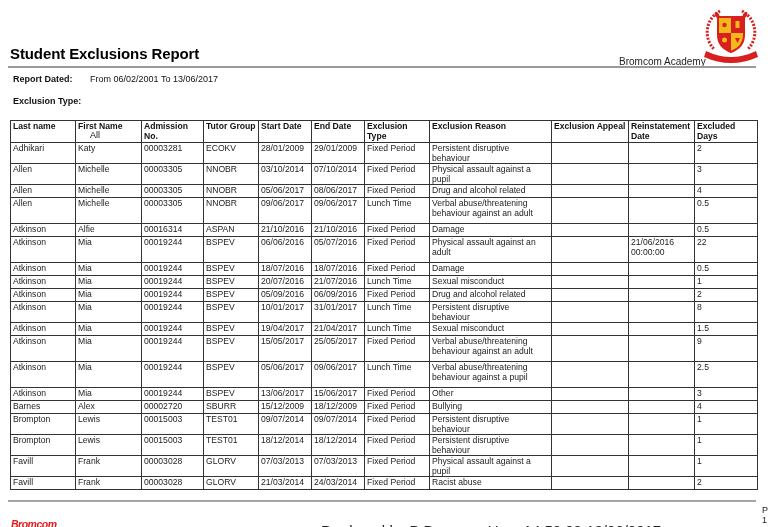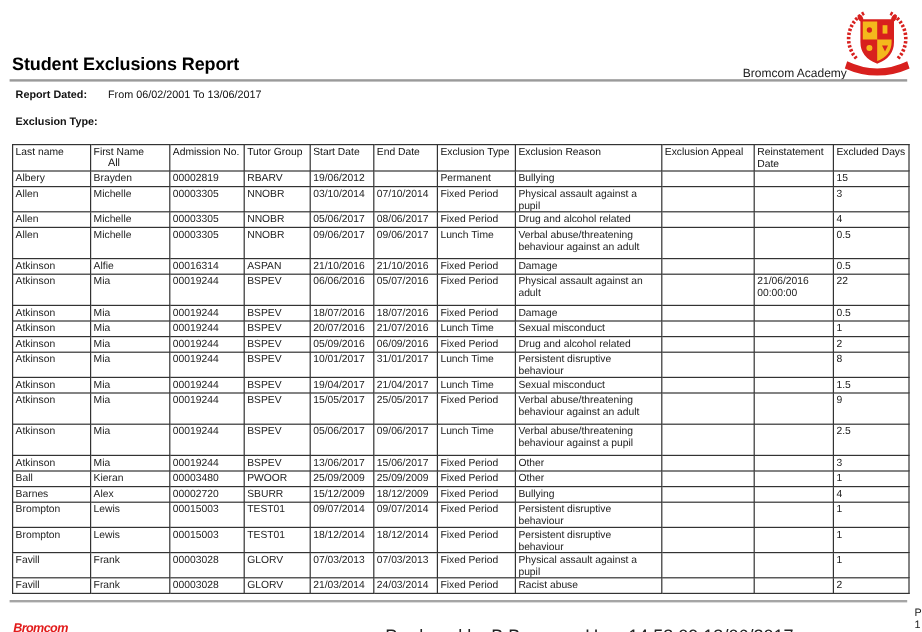--- a/index.html
+++ b/index.html
@@ -8,21 +8,21 @@
   .title { position: absolute; left: 10px; top: 45px; font-size: 15px; font-weight: bold; letter-spacing: -0.1px; }
   .school { position: absolute; left: 619px; top: 56px; font-size: 10px; color: #222; }
   .crest { position: absolute; left: 700px; top: 3px; width: 62px; height: 62px; }
   .rule-top { position: absolute; left: 8px; top: 66px; width: 748px; height: 2px; background: #9a9a9a; }
   .meta-label { position: absolute; left: 13px; font-size: 9px; font-weight: bold; color: #111; }
   .meta-value { position: absolute; left: 90px; font-size: 9px; color: #111; }
   table.report { position: absolute; left: 10px; top: 120px; width: 747px; border-collapse: collapse;
                  table-layout: fixed; font-size: 8.6px; }
   table.report th, table.report td { border: 1px solid #333; padding: 0 2px; vertical-align: top;
                  text-align: left; overflow: hidden; line-height: 10px; }
-  table.report th { font-weight: normal; height: 20px; line-height: 9.5px; padding-top: 1px; color: #111; }
+  table.report th { font-weight: bold; height: 20px; line-height: 9.5px; padding-top: 1px; color: #111; }
   table.report td { height: 12px; color: #222; }
   table.report tr.tall td { height: 25px; }
   .rule-bottom { position: absolute; left: 8px; top: 500px; width: 748px; height: 2px; background: #a5a5a5; }
   .brand-logo { position: absolute; left: 11px; top: 504px; font-size: 10.5px; font-weight: bold; font-style: italic;
                 color: #e21b1b; letter-spacing: -0.5px; margin-top: 14px; }
   .produced { position: absolute; left: 278px; top: 522px; font-size: 15px; color: #222; margin-left: 43px; }
   .page-no { position: absolute; left: 714px; top: 505px; font-size: 9px; color: #222; margin-left: 48px; }
 </style>
 </head>
 <body>
@@ -85,31 +85,31 @@
       <th>End Date</th>
       <th>Exclusion Type</th>
       <th>Exclusion Reason</th>
       <th>Exclusion Appeal</th>
       <th>Reinstatement Date</th>
       <th>Excluded Days</th>
     </tr>
   </thead>
   <tbody id="table-body">
       <tr>
-        <td>Albery</td>
-        <td>Brayden</td>
-        <td>00002819</td>
-        <td>RBARV</td>
-        <td>19/06/2012</td>
-        <td></td>
-        <td>Permanent</td>
-        <td>Bullying</td>
-        <td></td>
-        <td></td>
-        <td>15</td>
+        <td>Adhikari</td>
+        <td>Katy</td>
+        <td>00003281</td>
+        <td>ECOKV</td>
+        <td>28/01/2009</td>
+        <td>29/01/2009</td>
+        <td>Fixed Period</td>
+        <td>Persistent disruptive behaviour</td>
+        <td></td>
+        <td></td>
+        <td>2</td>
       </tr>
       <tr>
         <td>Allen</td>
         <td>Michelle</td>
         <td>00003305</td>
         <td>NNOBR</td>
         <td>03/10/2014</td>
         <td>07/10/2014</td>
         <td>Fixed Period</td>
         <td>Physical assault against a pupil</td>
@@ -267,33 +267,20 @@
         <td>BSPEV</td>
         <td>13/06/2017</td>
         <td>15/06/2017</td>
         <td>Fixed Period</td>
         <td>Other</td>
         <td></td>
         <td></td>
         <td>3</td>
       </tr>
       <tr>
-        <td>Ball</td>
-        <td>Kieran</td>
-        <td>00003480</td>
-        <td>PWOOR</td>
-        <td>25/09/2009</td>
-        <td>25/09/2009</td>
-        <td>Fixed Period</td>
-        <td>Other</td>
-        <td></td>
-        <td></td>
-        <td>1</td>
-      </tr>
-      <tr>
         <td>Barnes</td>
         <td>Alex</td>
         <td>00002720</td>
         <td>SBURR</td>
         <td>15/12/2009</td>
         <td>18/12/2009</td>
         <td>Fixed Period</td>
         <td>Bullying</td>
         <td></td>
         <td></td>

